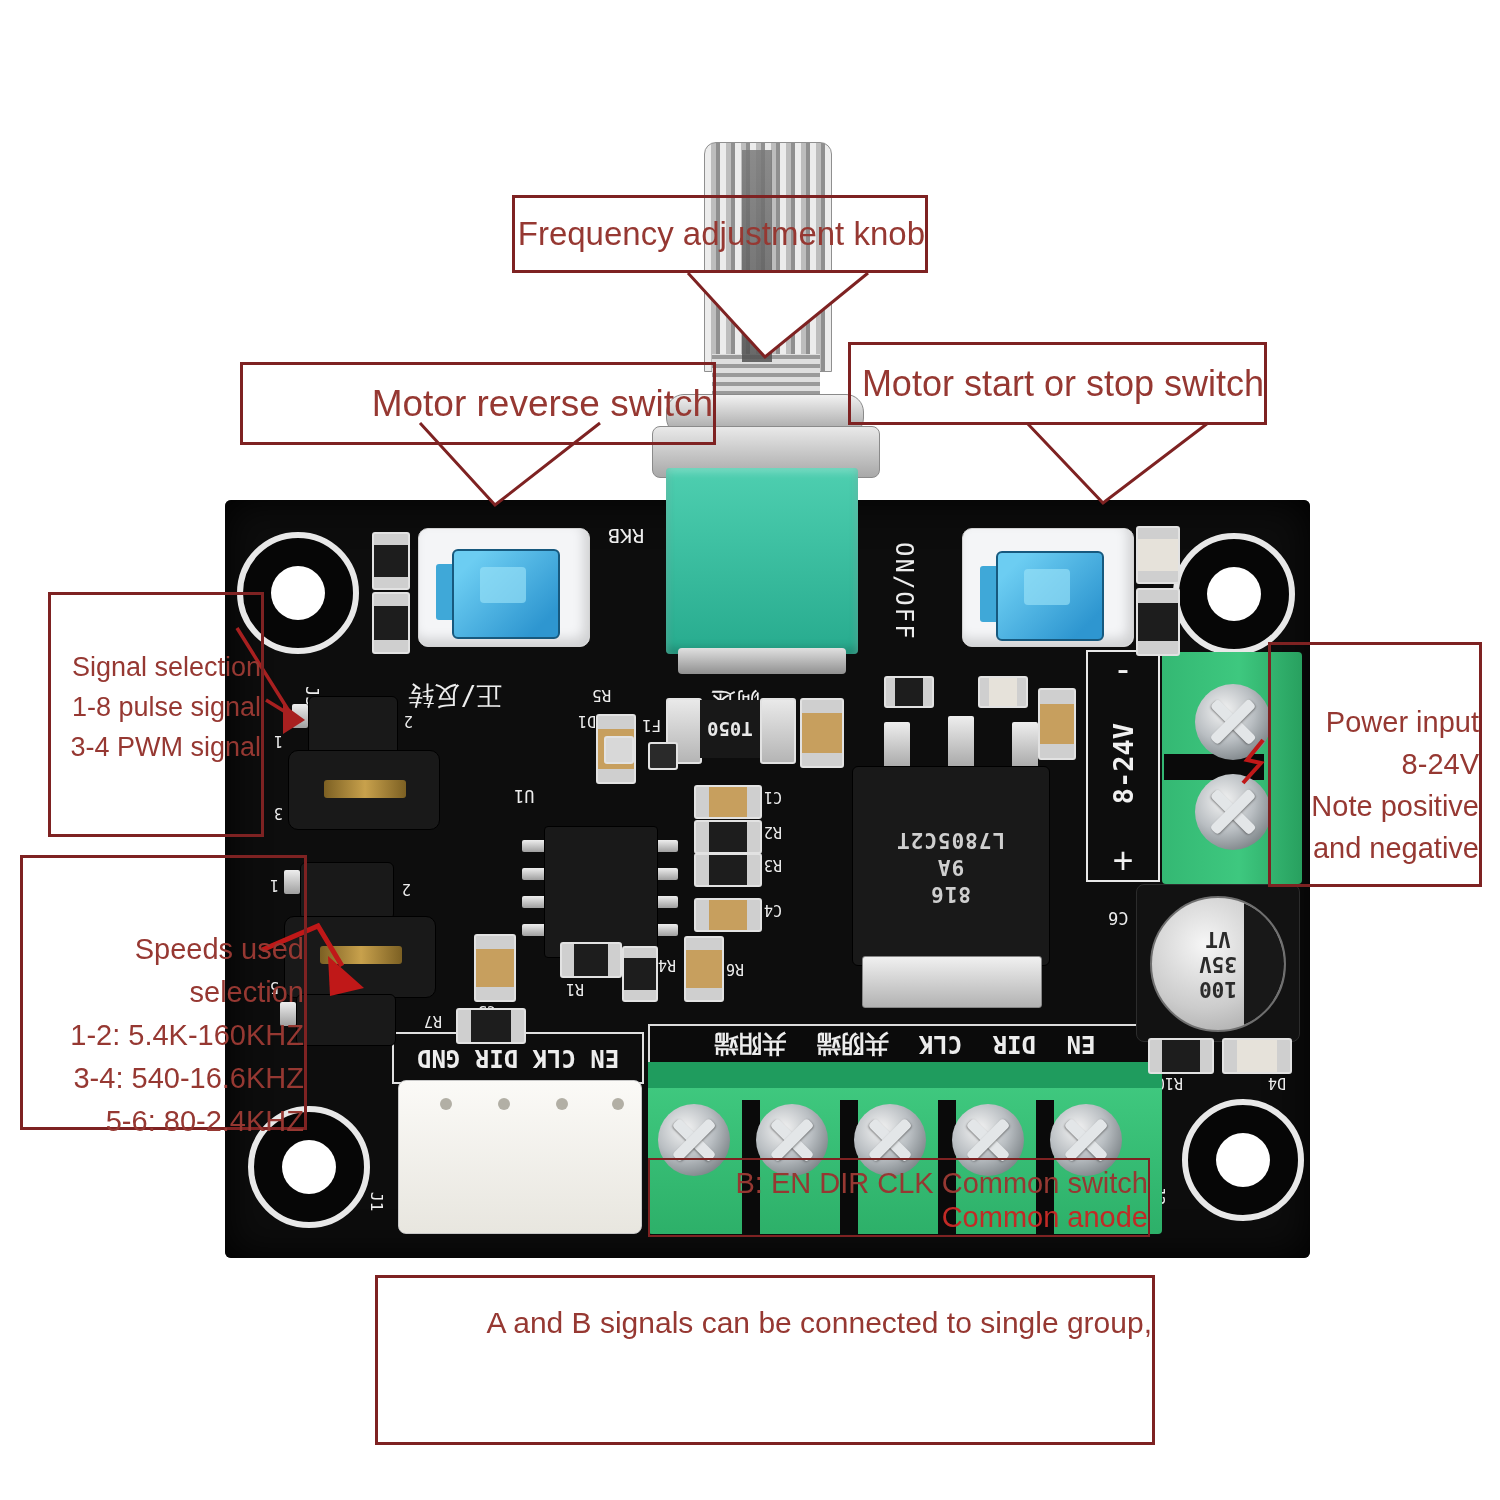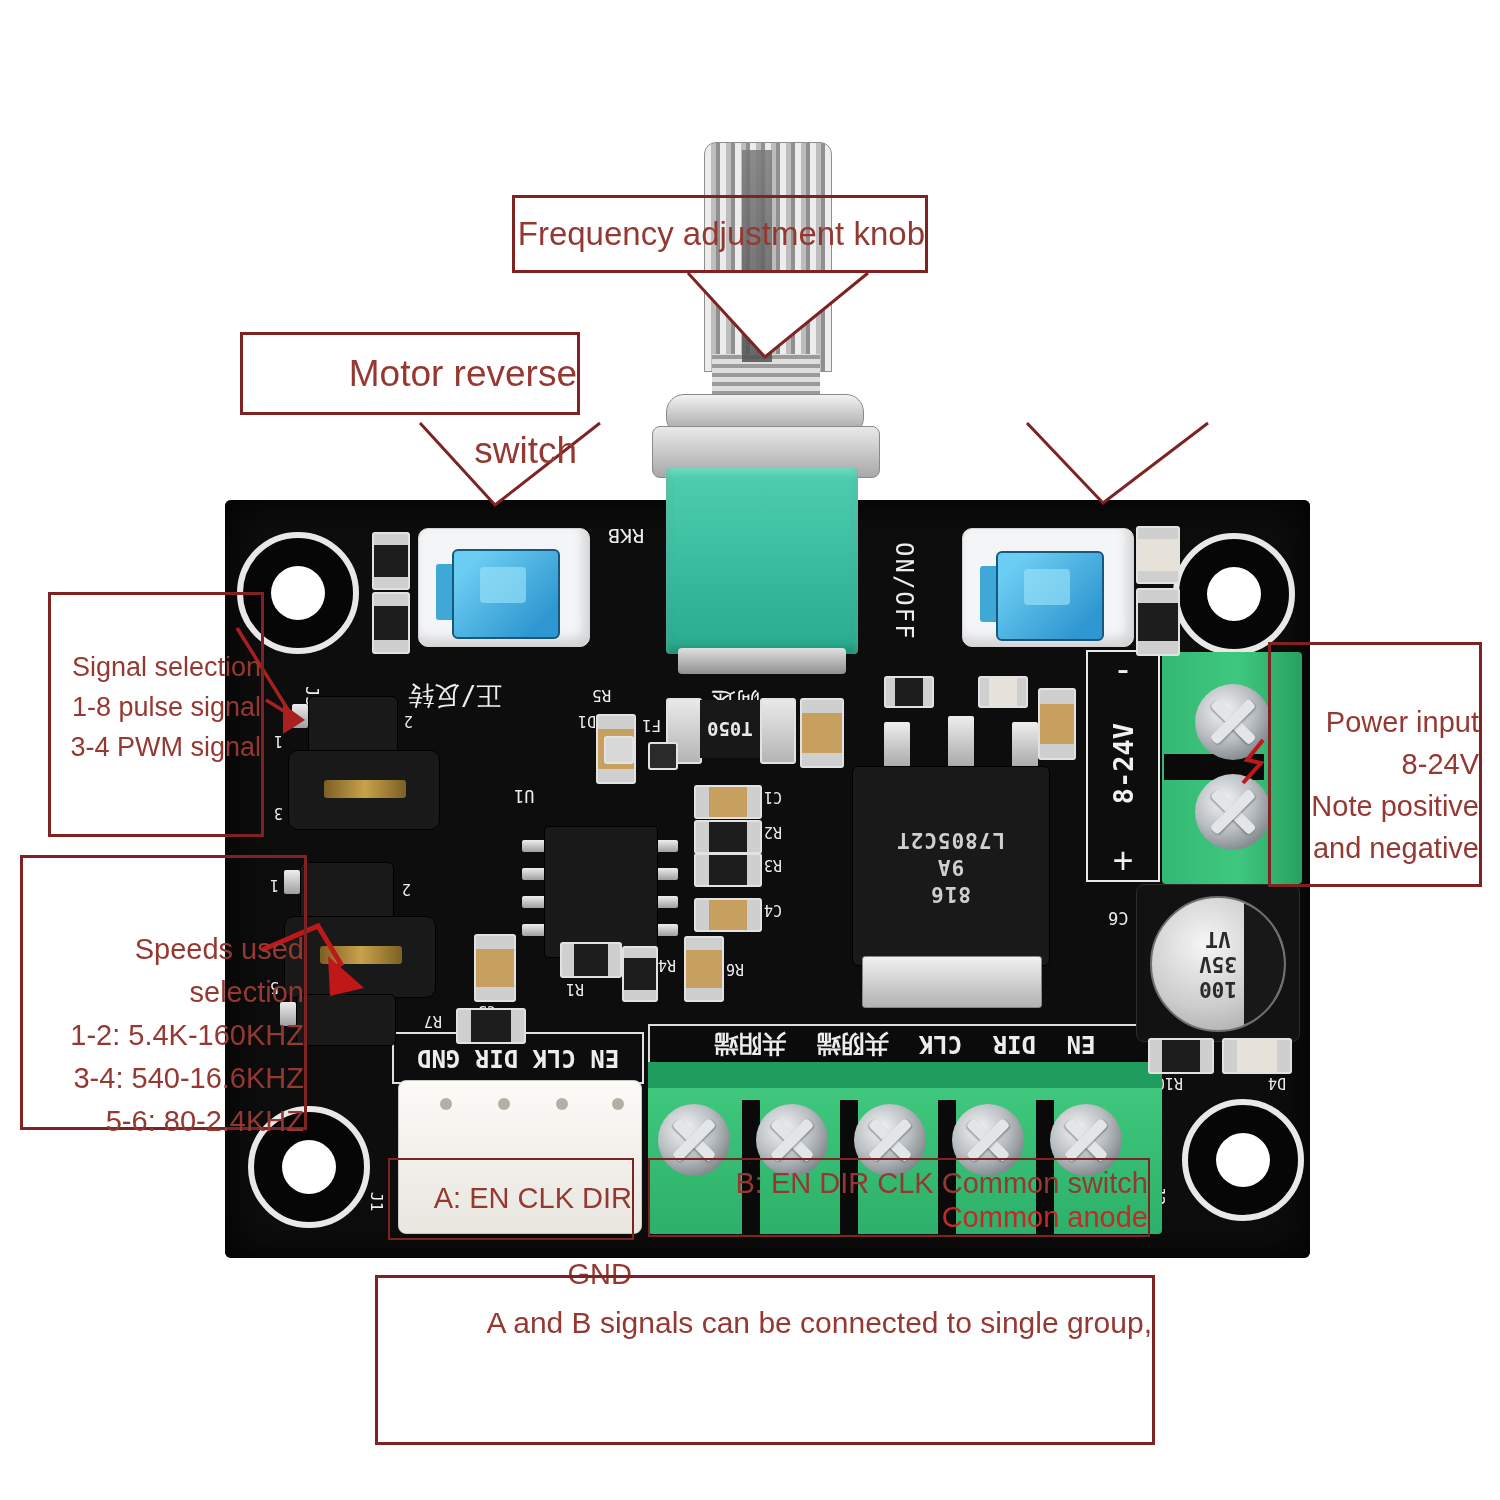--- a/index.html
+++ b/index.html
@@ -272,24 +272,27 @@
     <path d="M262,950 L318,926 L342,966" stroke="#c01818" stroke-width="5" fill="none"></path>
     <polygon points="328,956 364,988 330,996" fill="#c01818"></polygon>
 
     <path d="M1263,740 L1247,760 L1261,763 L1243,783" stroke="#c01818" stroke-width="4" fill="none"></path>
   </svg>
 
   <div class="callout" style="left:512px;top:195px;width:416px;height:78px;font-size:33px;line-height:72px;">
     <div>Frequency adjustment knob</div>
   </div>
 
-  <div class="callout" style="left:240px;top:332px;width:340px;height:83px;font-size:37px;line-height:77px;">
+  <div class="callout" style="left:240px;top:362px;width:476px;height:83px;font-size:37px;line-height:77px;">
     <div>Motor reverse switch</div>
   </div>
 
+  <div class="callout" style="left:848px;top:342px;width:419px;height:83px;font-size:36px;line-height:77px;">
+    <div>Motor start or stop switch</div>
+  </div>
 
   <div class="callout" style="left:48px;top:592px;width:216px;height:245px;font-size:27px;line-height:40px;text-align:left;padding:52px 0 0 16px;">
     <div>Signal selection</div>
     <div>1-8 pulse signal</div>
     <div>3-4 PWM signal</div>
   </div>
 
   <div class="callout" style="left:20px;top:855px;width:287px;height:275px;font-size:29px;line-height:43px;padding-top:70px;">
     <div>Speeds used selection</div>
     <div>1-2: 5.4K-160KHZ</div>
@@ -297,23 +300,20 @@
     <div>5-6: 80-2.4KHZ</div>
   </div>
 
   <div class="callout" style="left:1268px;top:642px;width:214px;height:245px;font-size:29px;line-height:42px;padding-top:56px;">
     <div>Power input</div>
     <div>8-24V</div>
     <div>Note positive</div>
     <div>and negative</div>
   </div>
 
-  <div class="callout" style="left:388px;top:1158px;width:246px;height:82px;font-size:29px;line-height:76px;border-width:2px;">
-    <div>A: EN CLK DIR GND</div>
-  </div>
 
   <div class="callout" style="left:648px;top:1158px;width:502px;height:79px;font-size:29px;line-height:34px;border-width:2px;padding-top:6px;">
     <div>B: EN DIR CLK Common switch</div>
     <div style="color:#c22a26;">Common anode</div>
   </div>
 
   <div class="callout" style="left:375px;top:1275px;width:780px;height:170px;font-size:30px;line-height:46px;padding-top:22px;">
     <div>A and B signals can be connected to single group,</div>
   </div>
 

